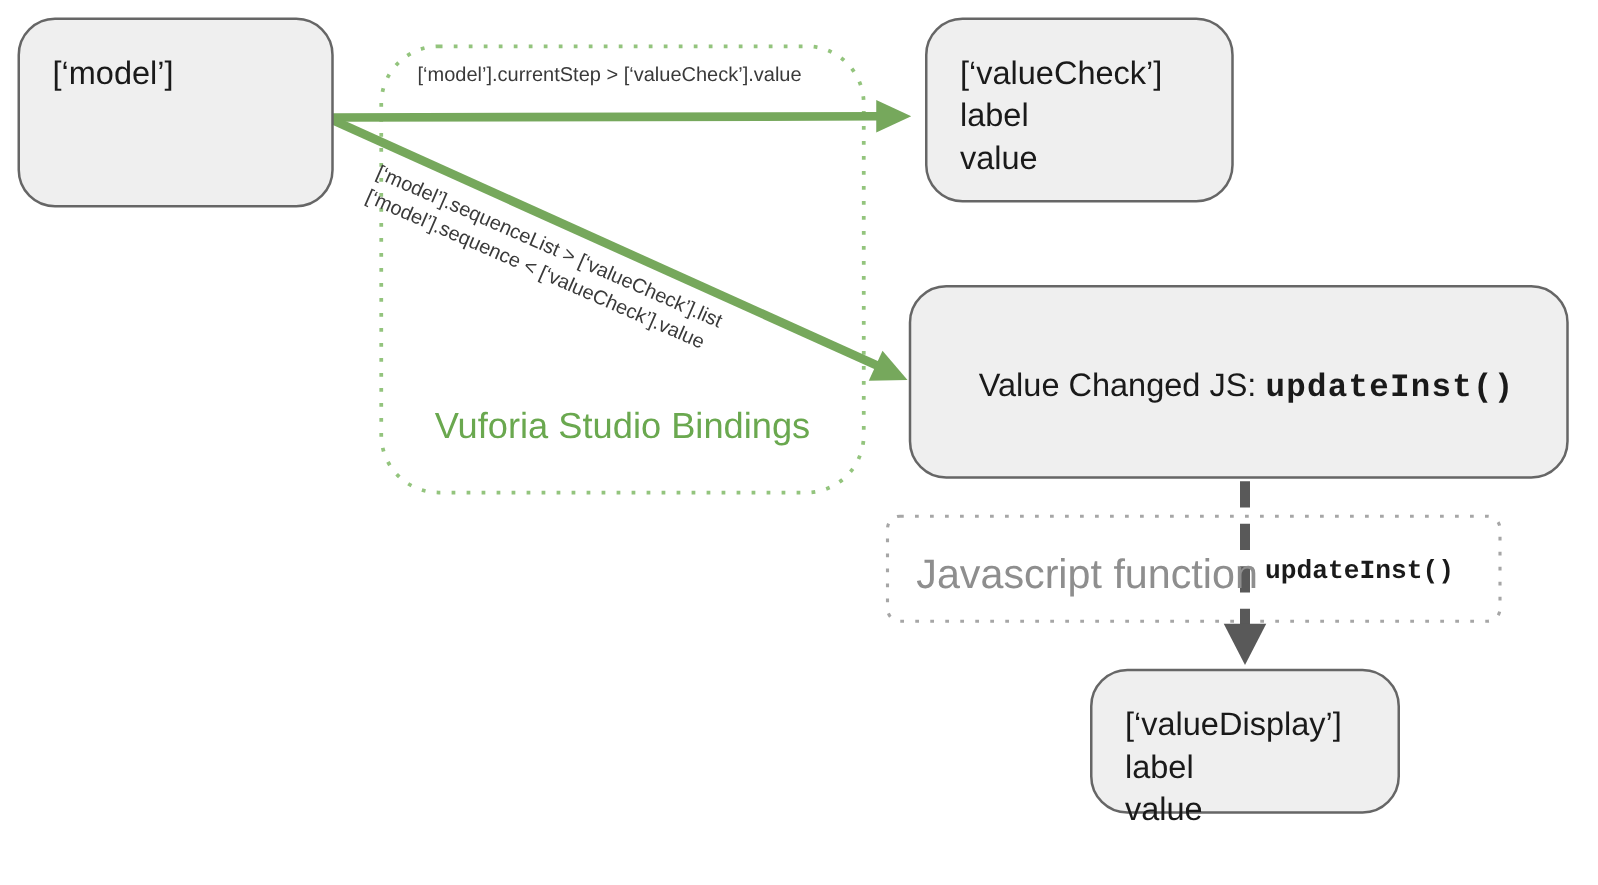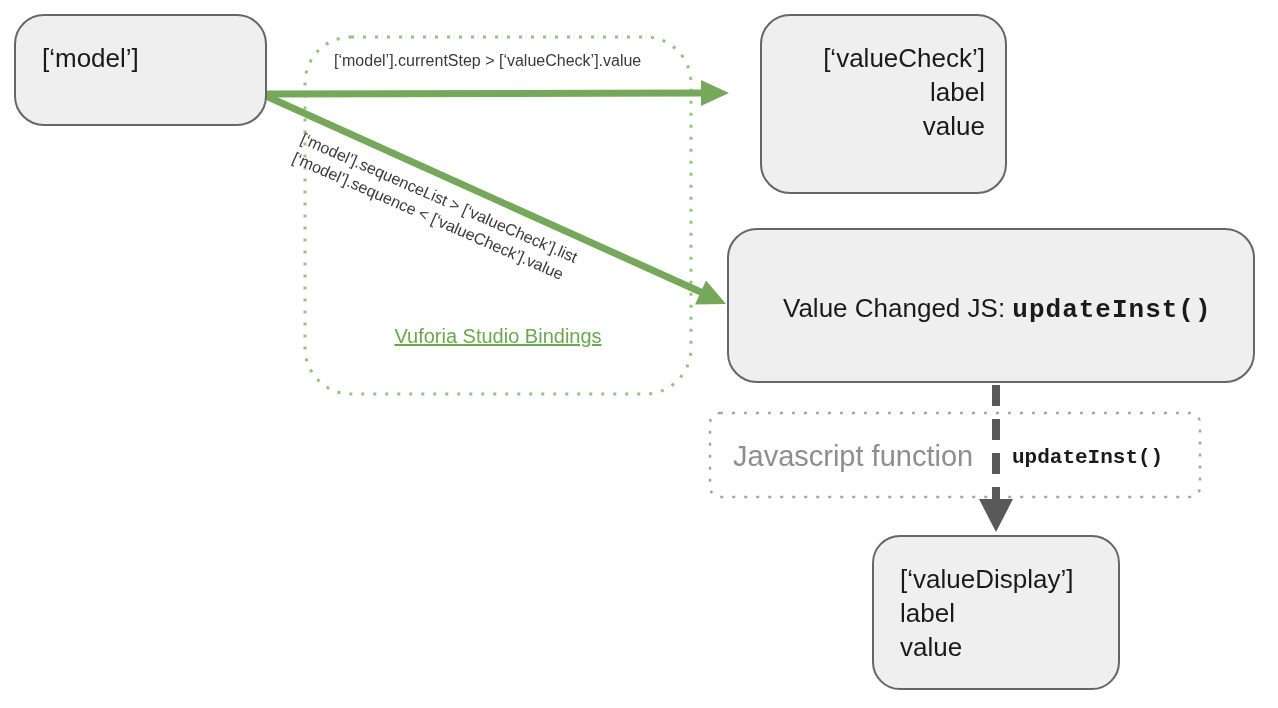--- a/index.html
+++ b/index.html
@@ -29,24 +29,24 @@
     box-sizing:border-box;
     background:var(--box-fill);
     border:2px solid var(--box-border);
     border-radius:30px;
     padding:25px 20px 0 26px;
     font-size:26px;
     line-height:34px;
     color:var(--text-dark);
     white-space:nowrap;
   }
-  #node-model{left:14px;top:14px;width:253px;height:112px;}
-  #node-valuecheck{left:760px;top:14px;width:247px;height:180px;text-align:right;}
+  #node-model{left:14px;top:14px;width:253px;height:152px;}
+  #node-valuecheck{left:740px;top:14px;width:247px;height:148px;}
   #node-select{left:727px;top:228px;width:528px;height:155px;}
-  #node-valuedisplay{left:872px;top:535px;width:248px;height:155px;border-radius:28px;}
+  #node-valuedisplay{left:872px;top:535px;width:248px;height:116px;}
 
   .node .title{display:block;}
   .node .line{display:block;}
   #node-select .event-line{display:block;margin-top:36px;margin-left:28px;}
   .mono-code{
     font-family:"Liberation Mono", monospace;
     font-weight:bold;
     font-size:26px;
     letter-spacing:1px;
   }
@@ -61,28 +61,27 @@
   #label-arrow2{
     left:306px;top:128px;
     line-height:21px;
     transform:rotate(23.7deg);
     transform-origin:0 0;
   }
   #bindings-title{
     position:absolute;
     left:305px;top:325px;width:386px;
     text-align:center;
-    font-size:20px;
+    font-size:29px;
     color:var(--green-text);
-    text-decoration:underline;
   }
   #js-label{
     position:absolute;
     left:733px;top:440px;
-    font-size:29px;
+    font-size:33px;
     color:var(--js-label-gray);
     white-space:nowrap;
   }
   #js-code{
     position:absolute;
     left:1012px;top:446px;
     font-family:"Liberation Mono", monospace;
     font-weight:bold;
     font-size:21px;
     color:var(--text-dark);

